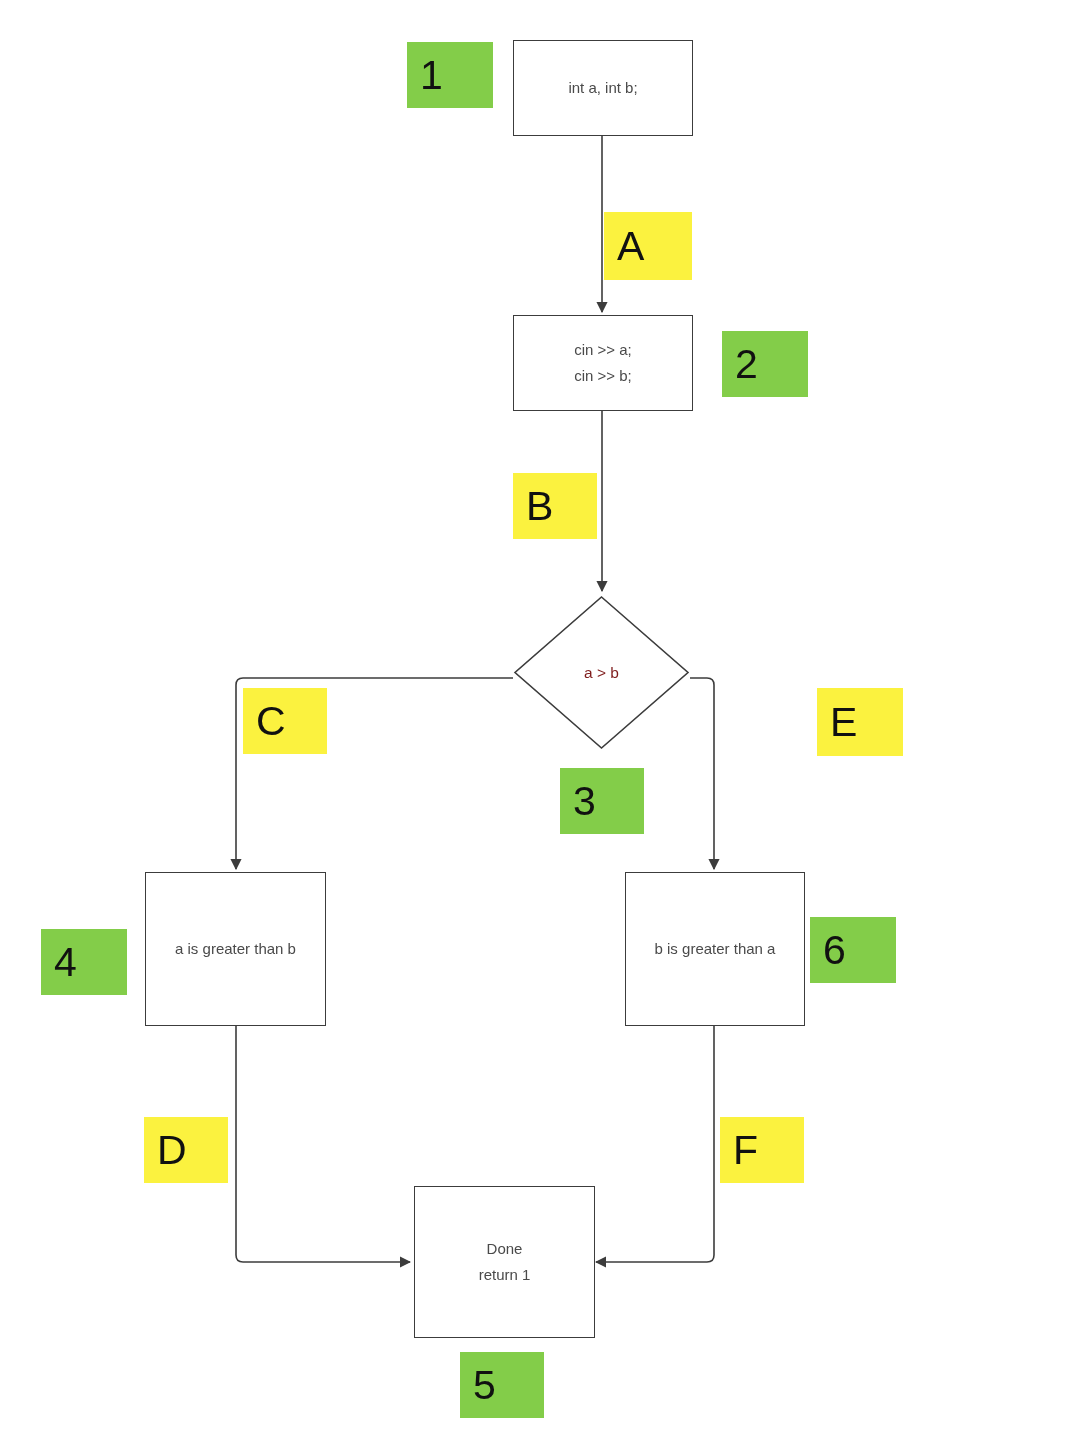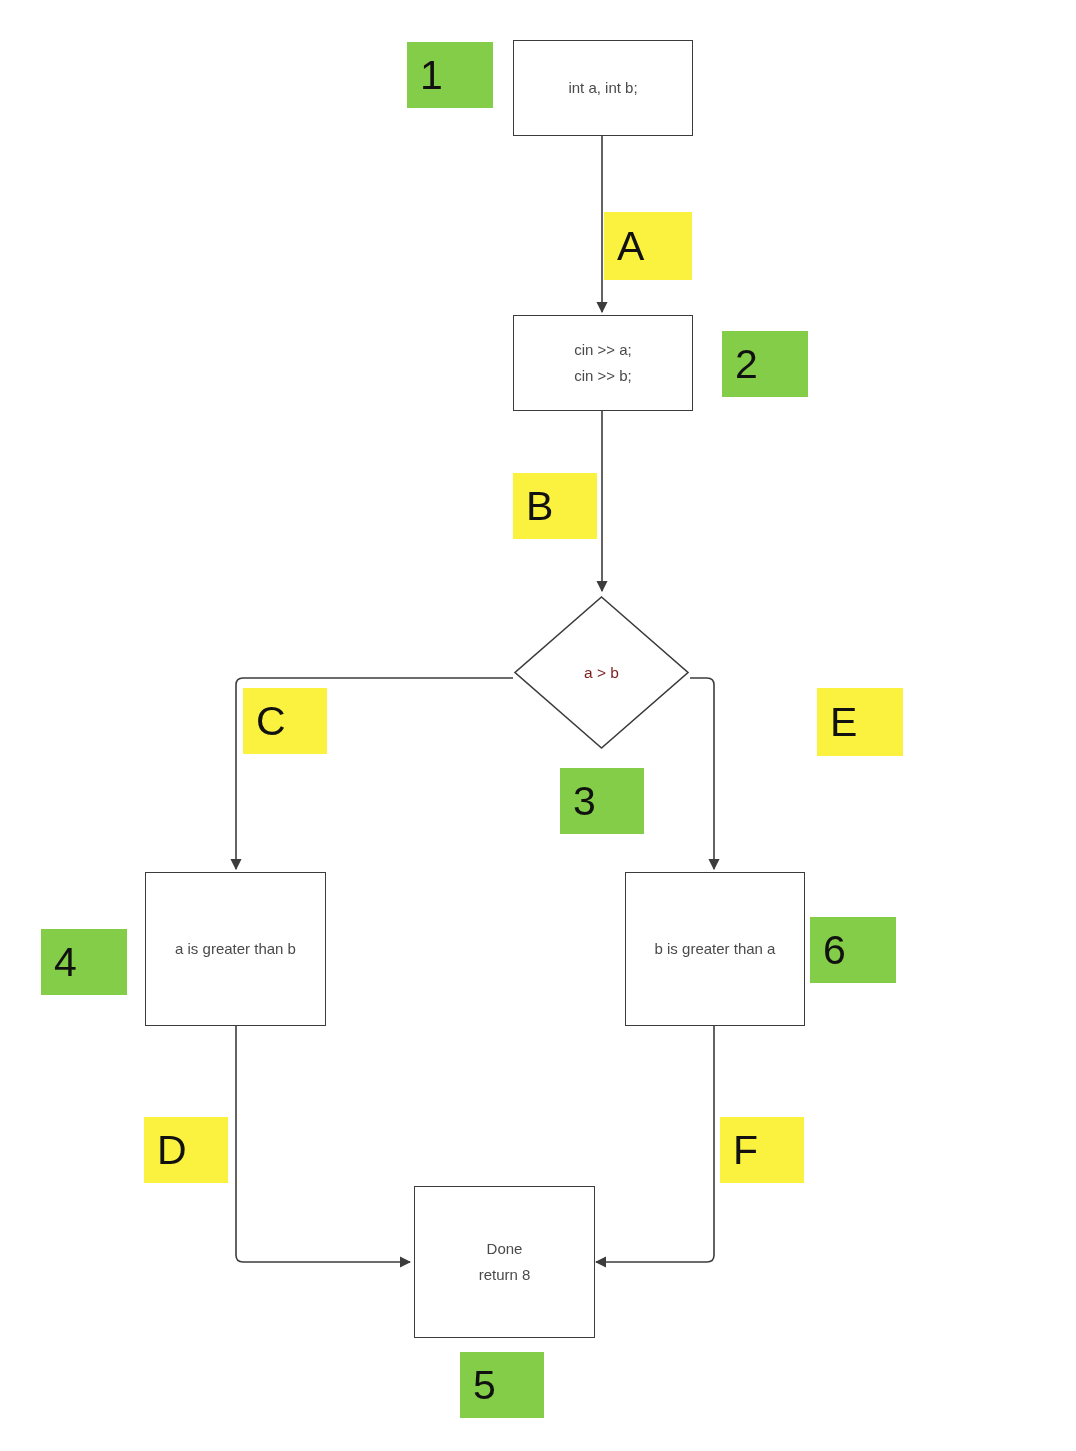--- a/index.html
+++ b/index.html
@@ -157,19 +157,19 @@
   <div class="tag tag-yellow" style="left:144px; top:1117px; width:84px; height:66px;">
     <span>D</span>
   </div>
 
   <div class="tag tag-yellow" style="left:720px; top:1117px; width:84px; height:66px;">
     <span>F</span>
   </div>
 
   <div class="node" style="left:414px; top:1186px; width:181px; height:152px;">
     <span>Done
-return 8</span>
+return 1</span>
   </div>
   <div class="tag tag-green" style="left:460px; top:1352px; width:84px; height:66px;">
     <span>5</span>
   </div>
 
 </div>
 
 </body></html>

